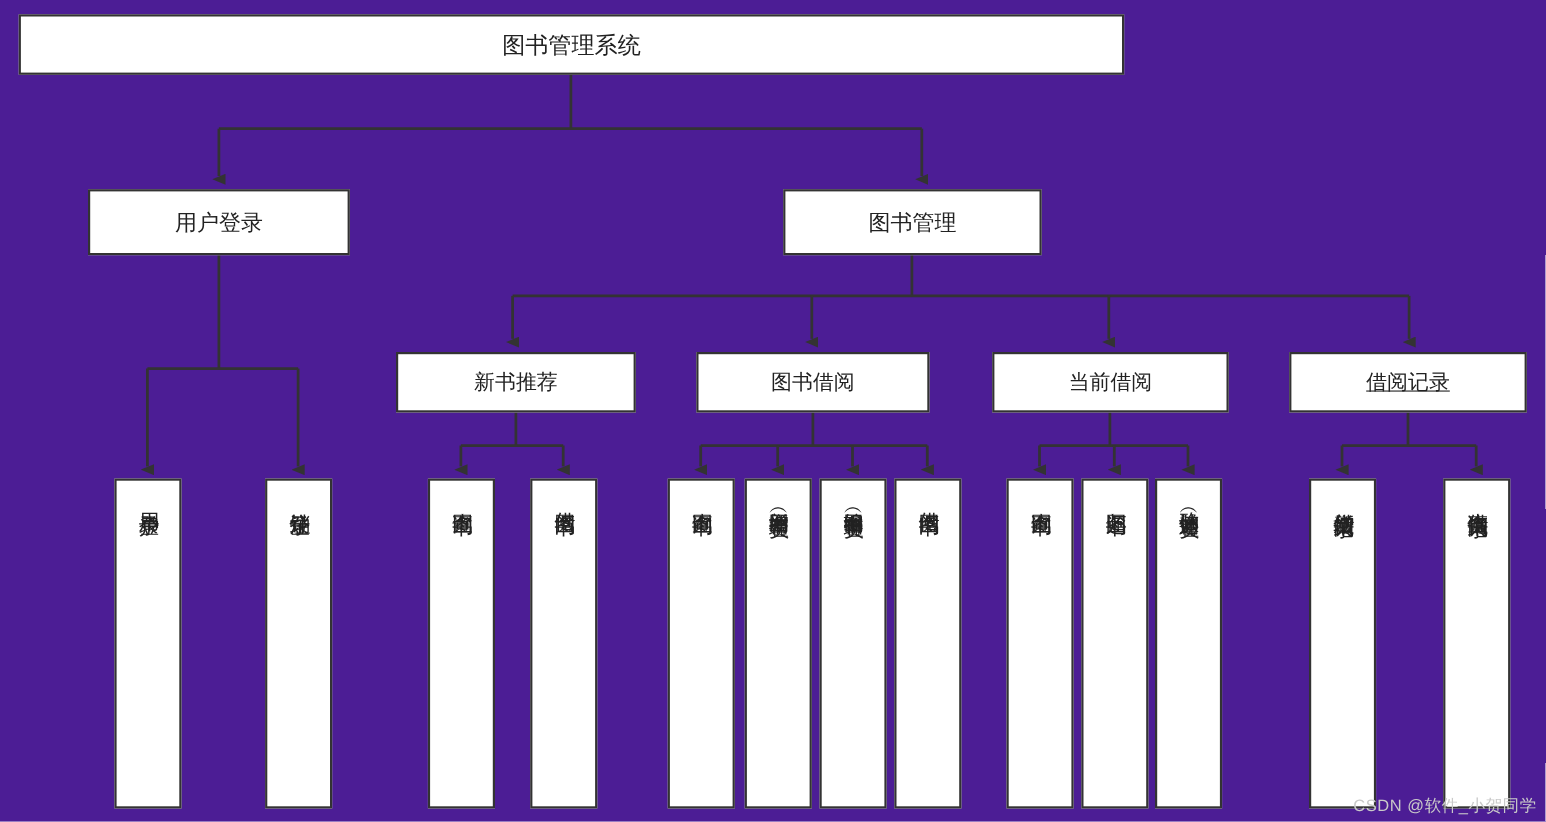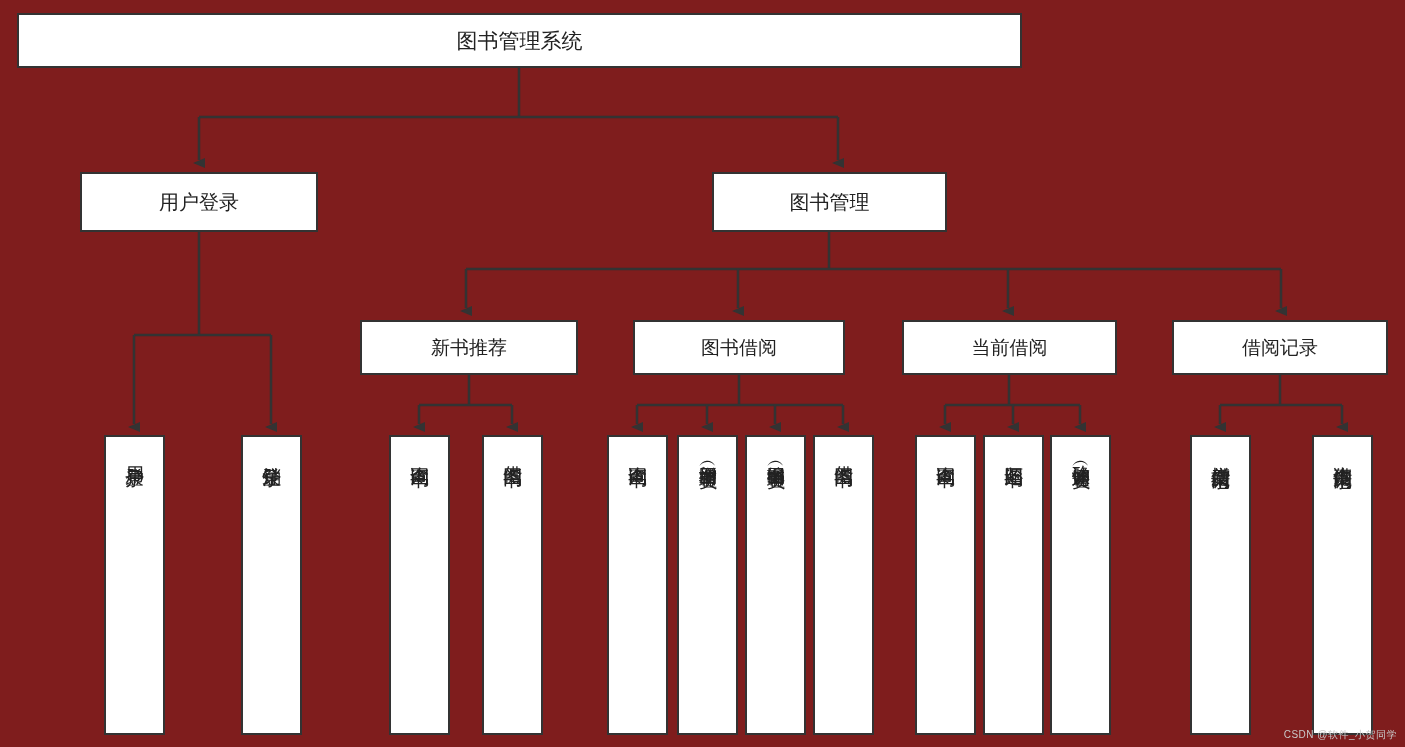--- a/index.html
+++ b/index.html
@@ -7,21 +7,21 @@
     padding: 0;
     background: #ffffff;
   }
   body {
     font-family: "Liberation Sans", "DejaVu Sans", sans-serif;
   }
   #canvas {
     position: relative;
     width: 1405px;
     height: 747px;
-    background: #7f1d1d;
+    background: #4c1d95;
     overflow: hidden;
   }
   svg.edges {
     position: absolute;
     left: 0;
     top: 0;
     width: 1405px;
     height: 747px;
   }
   .node {
@@ -57,21 +57,21 @@
     white-space: nowrap;
     color: #222222;
   }
   .leaf-tall .vtext {
     font-size: 18px;
   }
   .watermark {
     position: absolute;
     right: 8px;
     bottom: 5px;
-    font-size: 10px;
+    font-size: 15px;
     color: #c9c9c9;
     letter-spacing: 0.5px;
     white-space: nowrap;
   }
 </style>
 </head>
 <body>
 
 <div id="canvas">
 
@@ -138,21 +138,21 @@
 
   <div class="node level1" style="left:712px; top:172px; width:235px; height:60px;">
     <span>图书管理</span>
   </div>
   <div class="node level2" style="left:633px; top:320px; width:212px; height:55px;">
     <span>图书借阅</span>
   </div>
   <div class="node level2" style="left:902px; top:320px; width:215px; height:55px;">
     <span>当前借阅</span>
   </div>
-  <div class="node level2" style="left:1172px; top:320px; width:216px; height:55px;">
+  <div class="node level2" style="left:1172px; top:320px; width:216px; height:55px;text-decoration:underline;">
     <span>借阅记录</span>
   </div>
 
   <div class="node leaf" style="left:104px; top:435px; width:61px; height:300px;">
     <span class="vtext">用户登录</span>
   </div>
   <div class="node leaf" style="left:241px; top:435px; width:61px; height:300px;">
     <span class="vtext">注销登录</span>
   </div>
 

